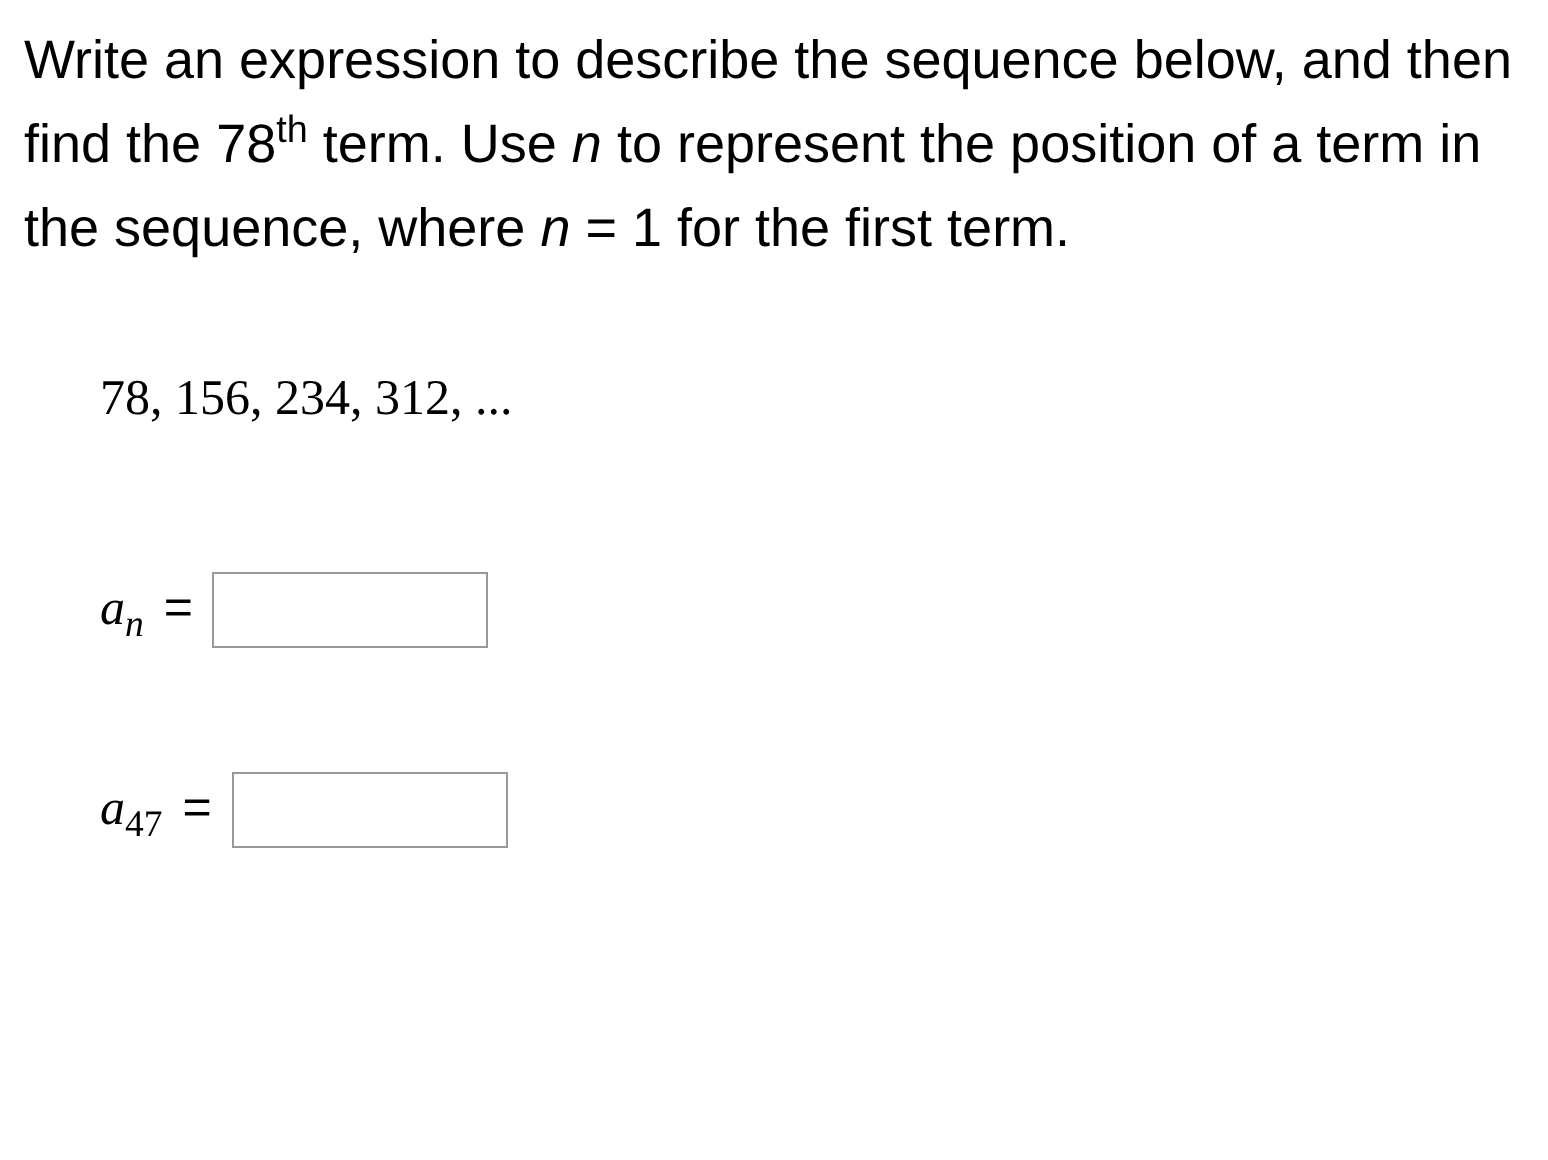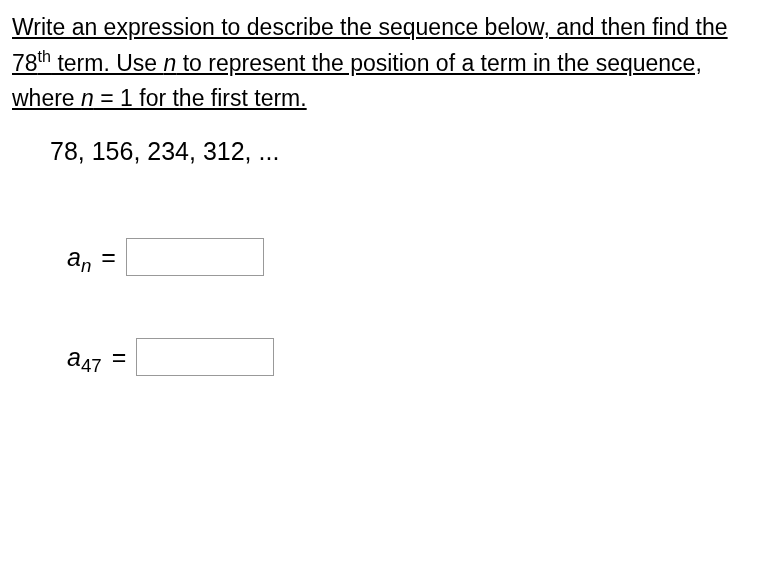--- a/index.html
+++ b/index.html
@@ -11,56 +11,55 @@
       font-family: Verdana, Geneva, sans-serif;
       font-size: 24px;
       color: #000;
       background: #fff;
       width: 774px;
       height: 580px;
       padding: 10px 12px;
       line-height: 1.5;
     }
     .problem-text {
-      font-size: 23px;
+      font-size: 27px;
       line-height: 1.55;
-      margin-bottom: 16px;
-      text-decoration: underline;
+      margin-bottom: 45px;
     }
     .italic {
       font-style: italic;
     }
     sup {
       font-size: 0.7em;
       vertical-align: super;
       line-height: 0;
     }
     sub {
       font-size: 0.75em;
       vertical-align: sub;
       line-height: 0;
       font-style: italic;
     }
     .sequence {
       font-size: 25px;
       margin-left: 38px;
       margin-bottom: 68px;
+      font-family: Liberation Serif, serif;
     }
     .answer-row {
       display: flex;
       align-items: center;
       margin-left: 38px;
       margin-bottom: 62px;
       font-size: 25px;
     }
     .var-label {
-      font-family: Liberation Sans, sans-serif;
+      font-family: Liberation Serif, serif;
       font-style: italic;
       margin-right: 4px;
-      margin-left: 17px;
     }
     .equals {
       margin: 0 10px 0 6px;
       font-style: normal;
     }
     .answer-input {
       width: 138px;
       height: 38px;
       border: 1px solid #999;
       background: #fff;

